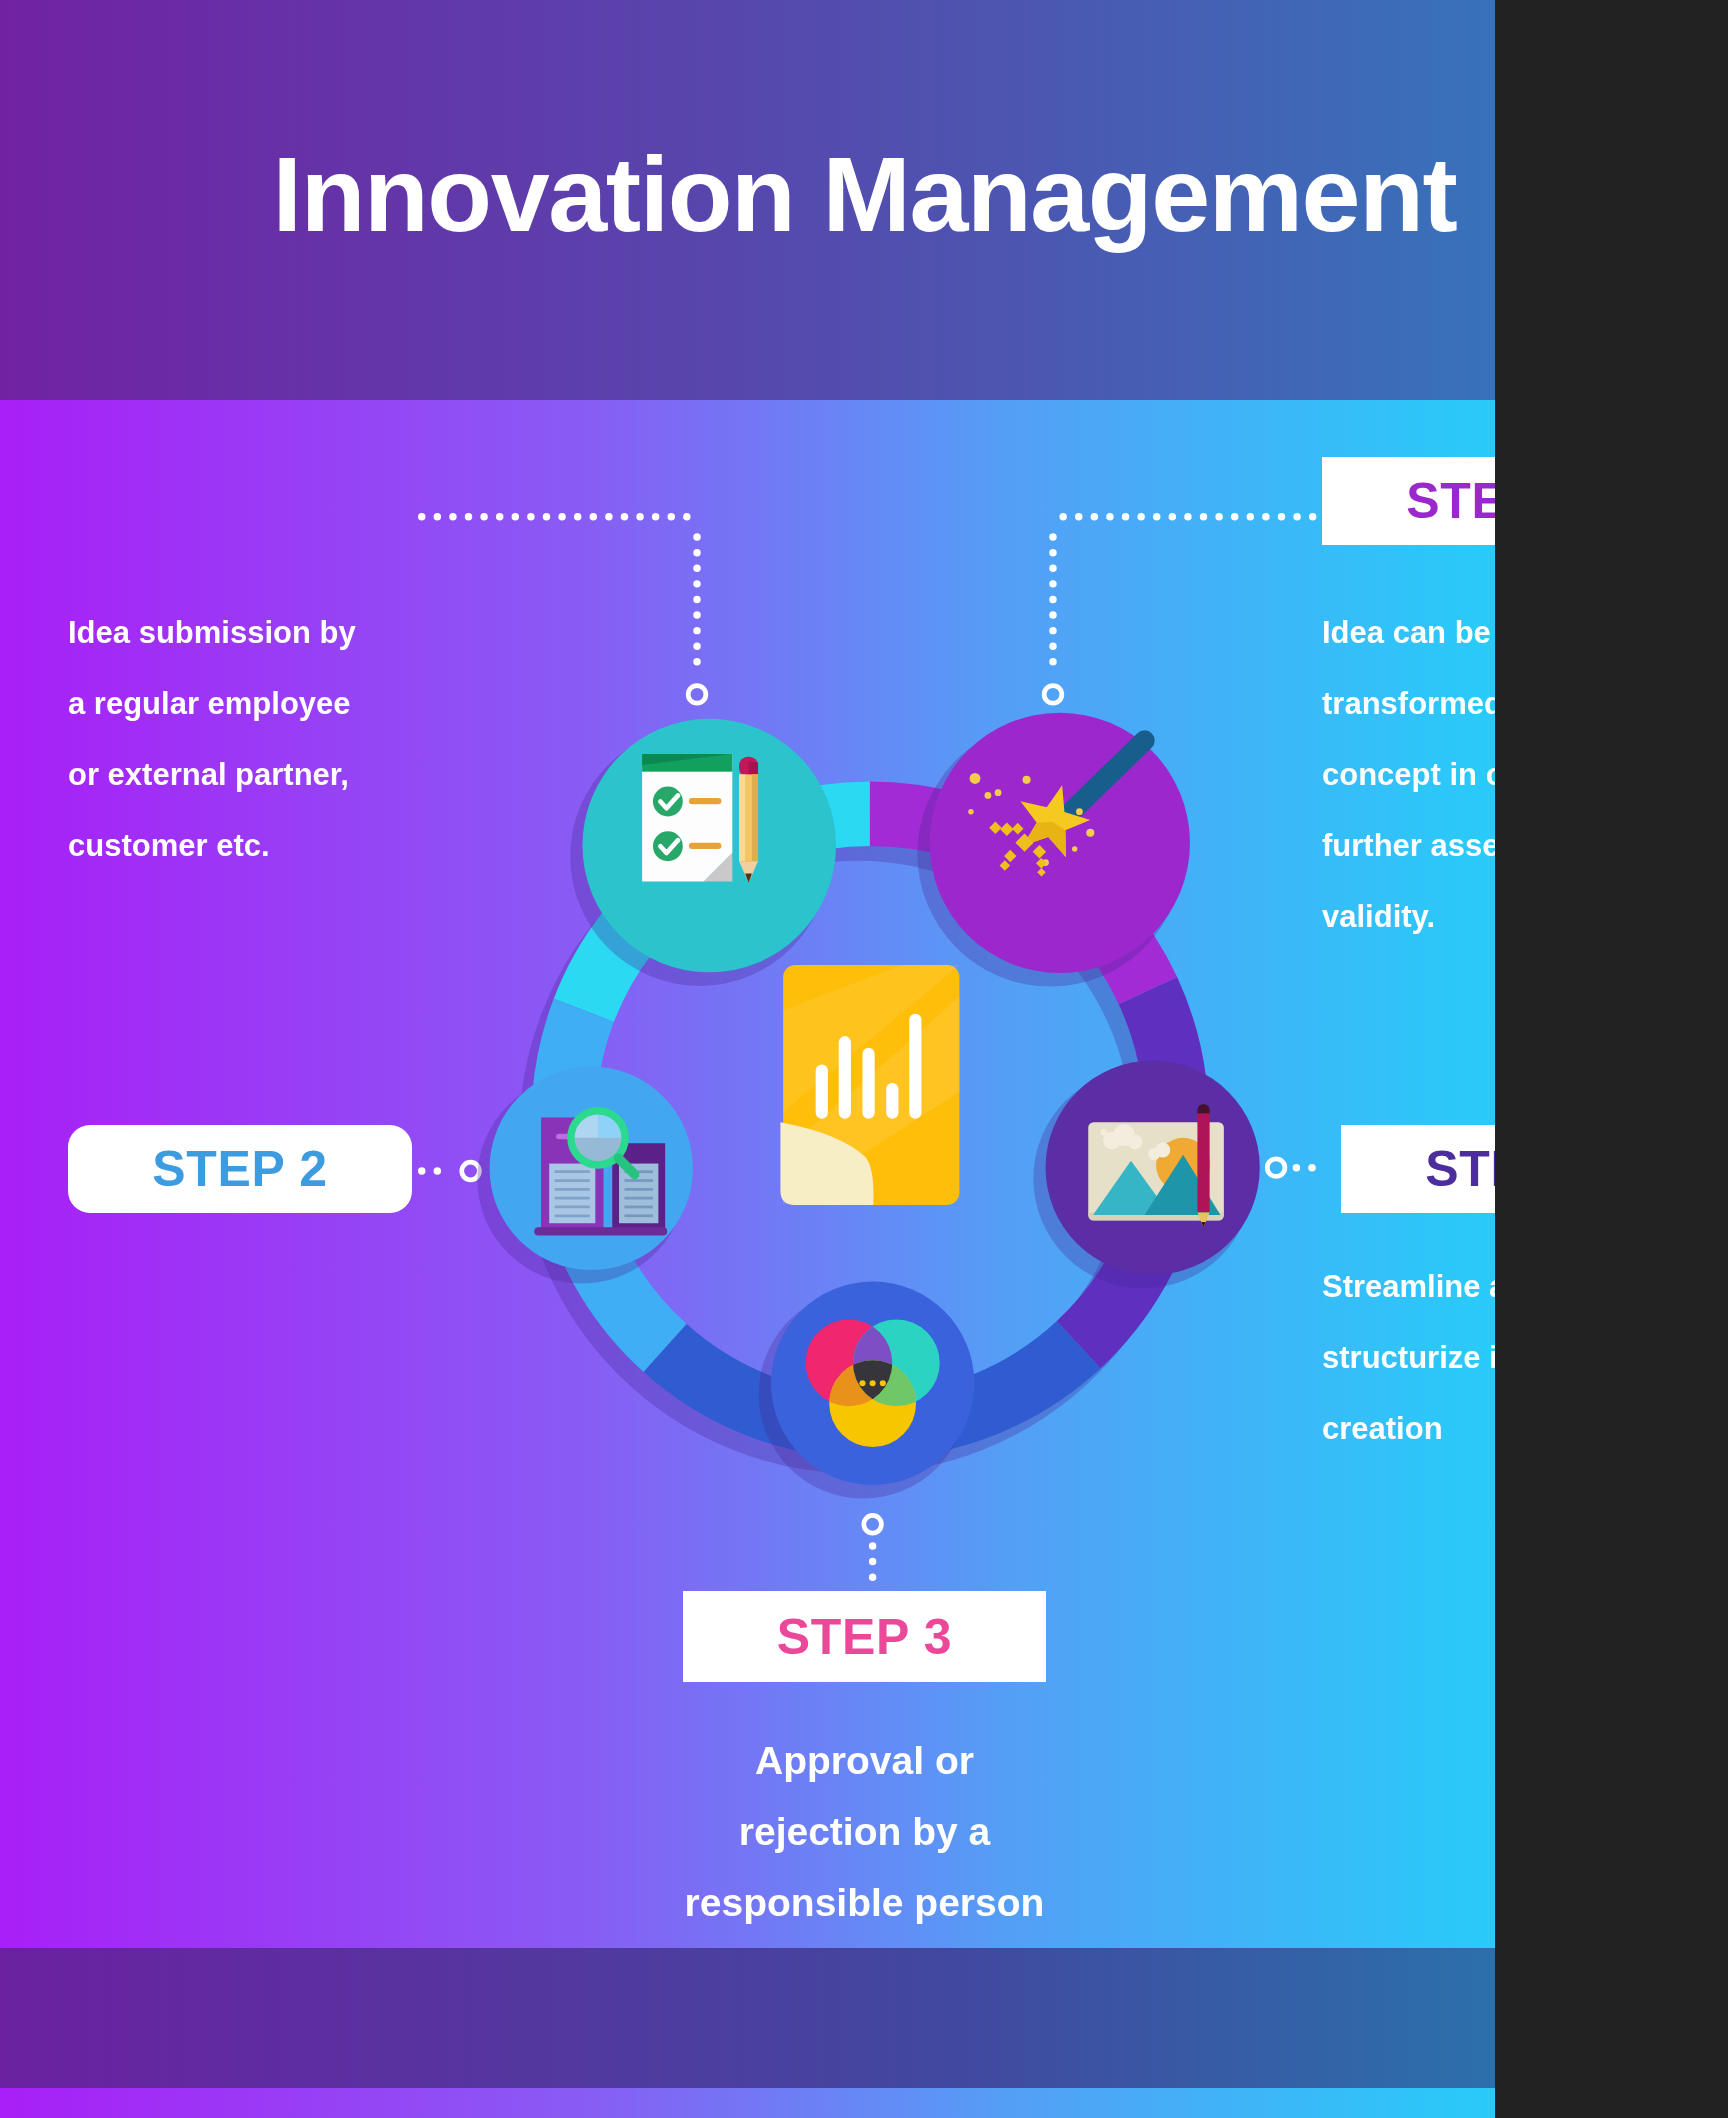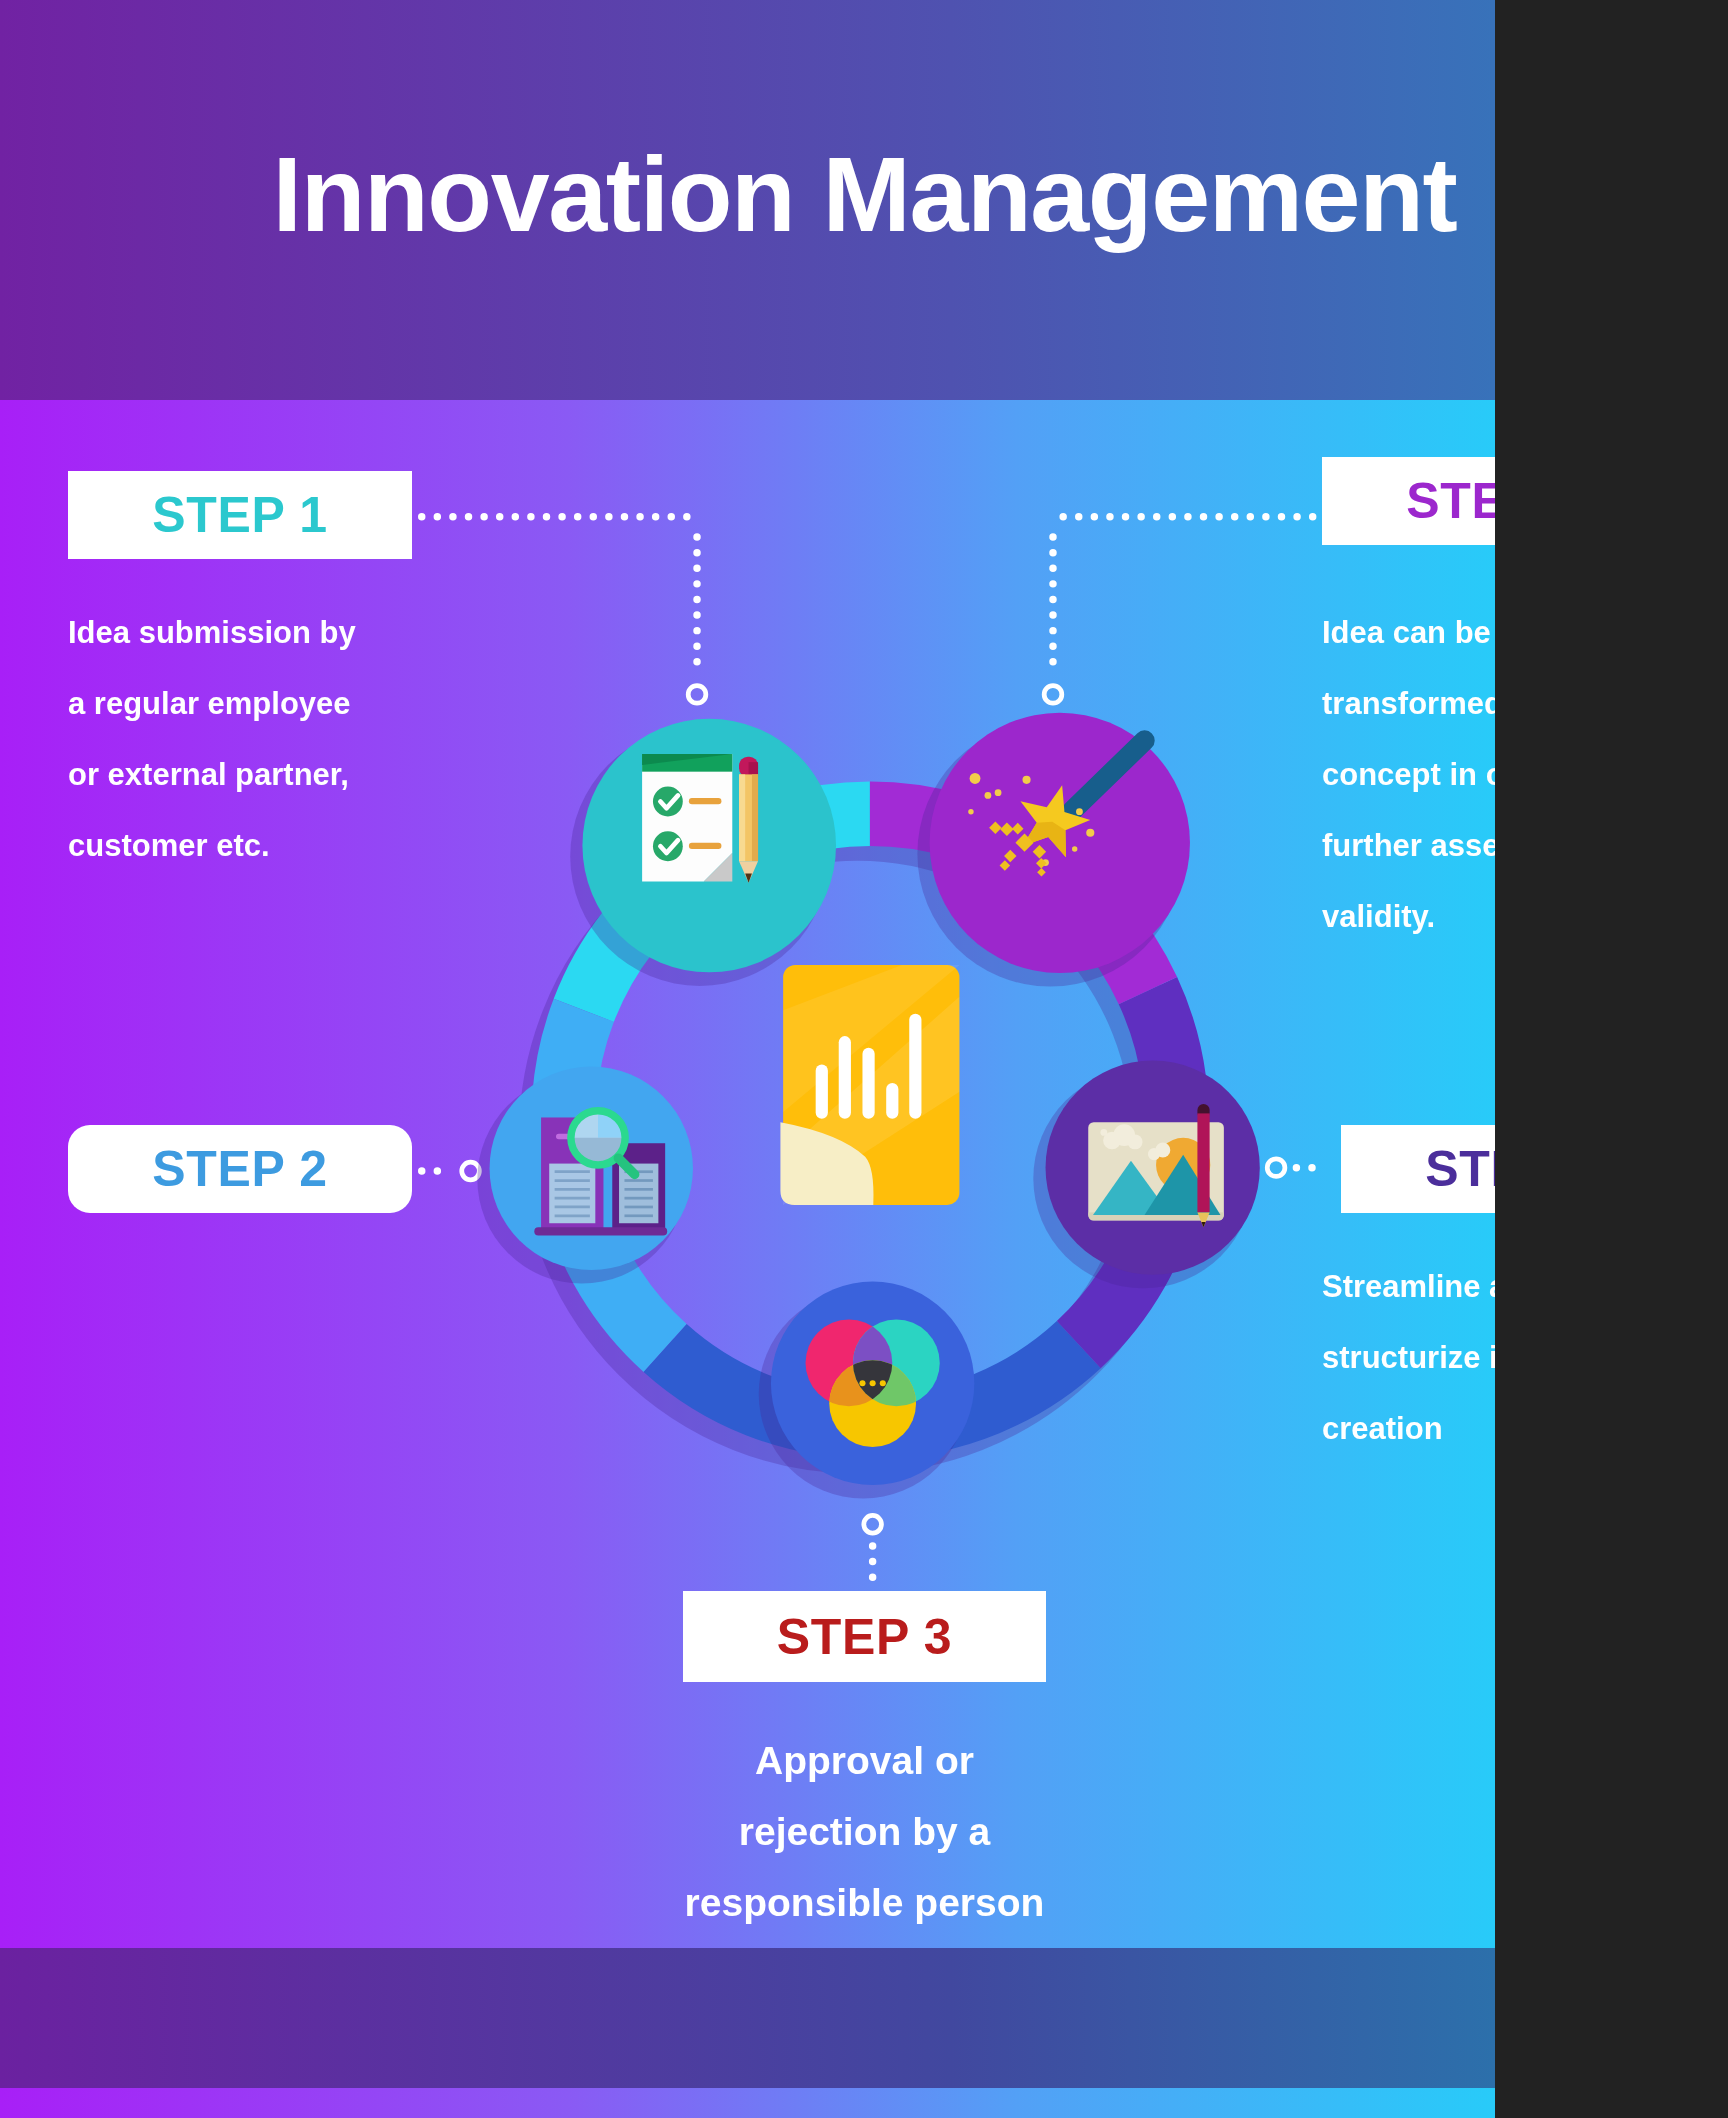--- a/index.html
+++ b/index.html
@@ -8,21 +8,21 @@
         background:linear-gradient(90deg,#A81FF7 0%,#8A5AF4 38%,#53A0F6 68%,#28CBF9 100%);}
   .band{position:absolute;left:0;width:1729px;}
   #header-band{top:0;height:400px;background:linear-gradient(90deg,#7122A3 0%,#4F52B0 55%,#2E80BE 100%);}
   #footer-band{top:1948px;height:140px;background:linear-gradient(90deg,#6B21A0 0%,#41489F 55%,#2381B0 100%);}
   .title{position:absolute;left:0;right:0;top:134px;text-align:center;color:#fff;
          font-size:106px;font-weight:bold;letter-spacing:-1.4px;}
   svg{position:absolute;left:0;top:0;}
   .step-box{position:absolute;background:#fff;display:flex;align-items:center;justify-content:center;
             width:344px;height:88px;}
   .step-box .lbl{font-size:50px;font-weight:bold;letter-spacing:0.7px;}
-  .accent-1{color:#2BC8CE;} .accent-2{color:#3D9BE0;} .accent-3{color:#b91c1c;text-align:right;}
+  .accent-1{color:#2BC8CE;} .accent-2{color:#3D9BE0;} .accent-3{color:#ec4899;text-align:right;}
   .accent-4{color:#4B2E9B;} .accent-5{color:#9C27CD;}
   .step-text{position:absolute;color:#fff;font-size:31px;font-weight:bold;line-height:71px;
              white-space:pre-line;}
   #text-3{text-align:center;font-size:39px;}
 </style>
 </head>
 <body>
 
 <div id="page">
 
@@ -227,23 +227,20 @@
         <rect x="1203" y="1570" width="18" height="80" rx="9"></rect>
         <rect x="1237" y="1528" width="18" height="122" rx="9"></rect>
         <rect x="1272" y="1545" width="18" height="105" rx="9"></rect>
         <rect x="1307" y="1597" width="18" height="53" rx="9"></rect>
         <rect x="1341" y="1495" width="18" height="155" rx="9"></rect>
       </g>
       <path d="M1151,1655 Q1240,1672 1276,1706 Q1290,1722 1288,1775 L1288,1777 L1172,1777 Q1151,1777 1151,1756 Z" fill="#F7EEC6"></path>
     </g>
   </svg>
 
-  <div class="step-box" style="left:68px;top:471px;">
-    <span class="lbl accent-1">STEP 1</span>
-  </div>
   <div class="step-text" style="left:68px;top:597px;width:353px;">Idea submission by
 a regular employee
 or external partner,
 customer etc.</div>
 
   <div class="step-box" style="left:1322px;top:457px;">
     <span class="lbl accent-5">STEP 5</span>
   </div>
   <div class="step-text" style="left:1322px;top:597px;width:366px;">Idea can be
 transformed into a

